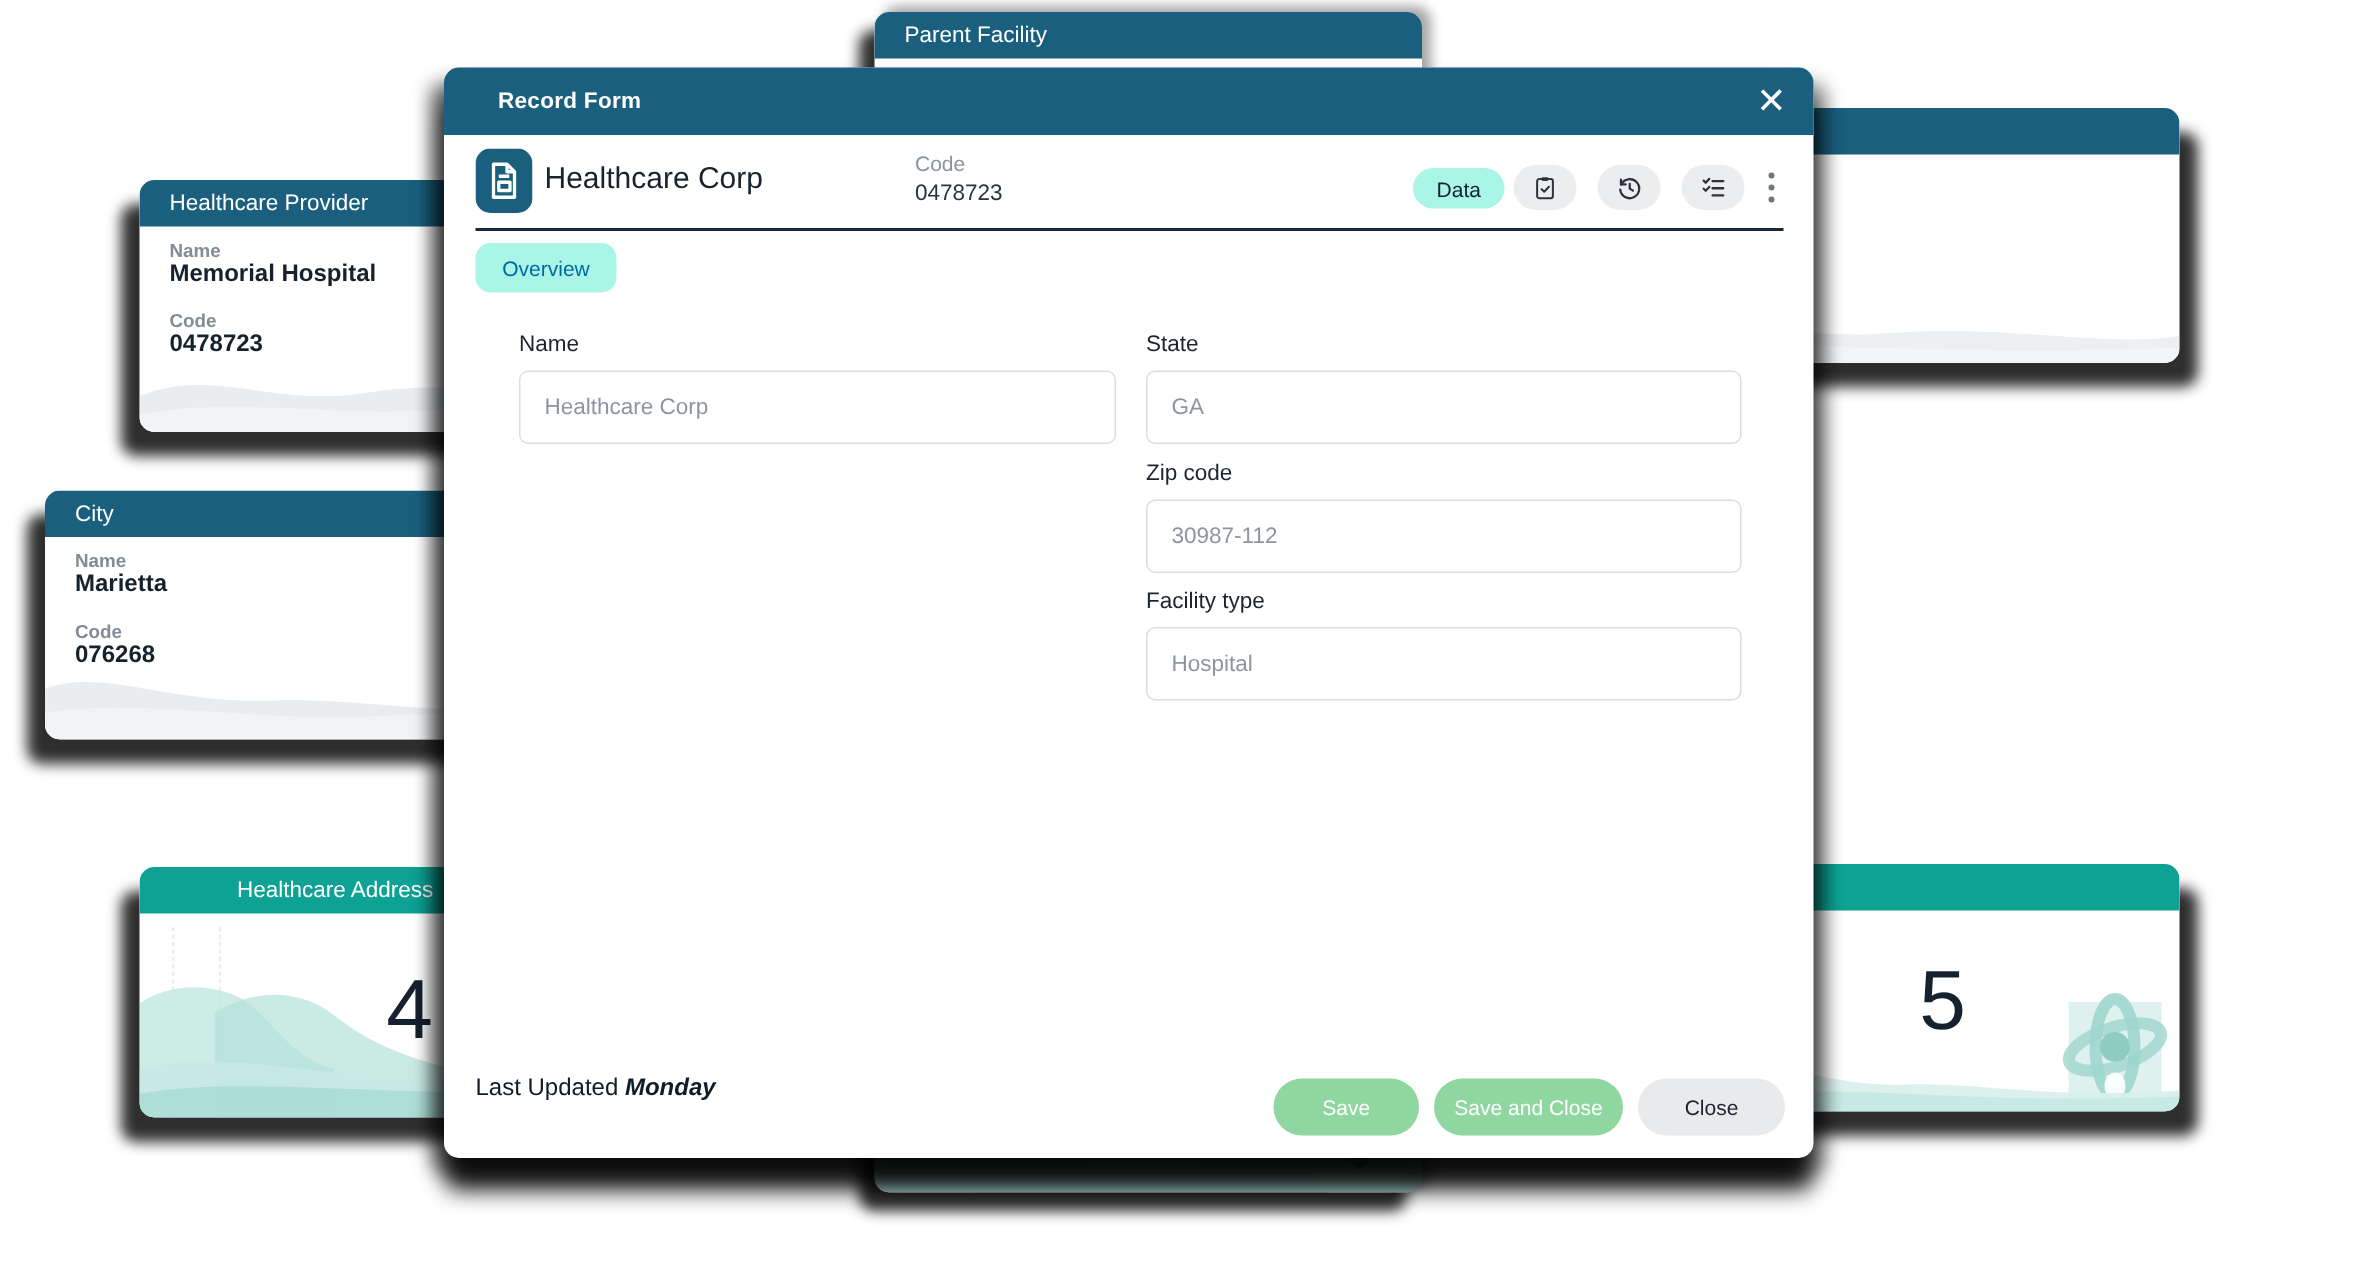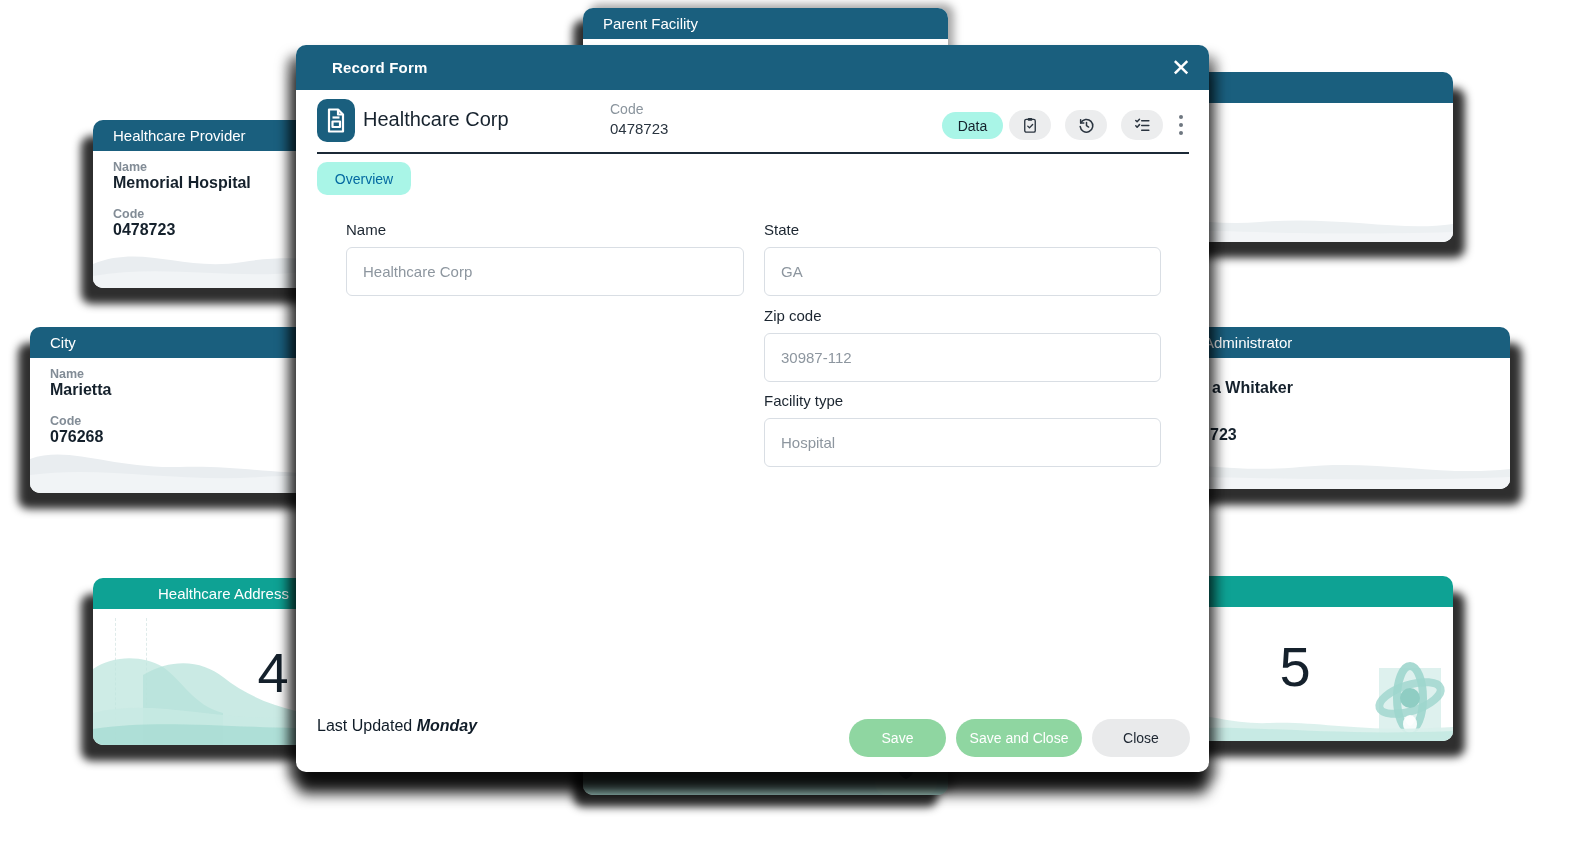--- a/index.html
+++ b/index.html
@@ -126,29 +126,20 @@
     <span class="card-label" style="top:40px;">Name</span>
     <span class="card-value" style="top:54px;">Marietta</span>
     <span class="card-label" style="top:87px;">Code</span>
     <span class="card-value" style="top:101px;">076268</span>
     <svg class="wave" width="352" height="52" viewBox="0 0 352 52" preserveAspectRatio="none">
       <path d="M0 18 C40 4 80 28 150 26 C220 24 260 38 352 30 L352 52 L0 52 Z" fill="#E9EDF0"></path>
       <path d="M0 34 C70 24 150 42 230 36 C290 32 330 42 352 38 L352 52 L0 52 Z" fill="#F1F4F6"></path>
     </svg>
   </div>
 
-  <div class="card shadow-right" id="card-administrator">
-    <div class="card-header">Administrator</div>
-    <span class="card-value" style="left:112px; top:52px;">a Whitaker</span>
-    <span class="card-value" style="left:110px; top:99px;">723</span>
-    <svg class="wave" width="410" height="46" viewBox="0 0 410 46" preserveAspectRatio="none">
-      <path d="M0 28 C60 10 120 32 200 24 C280 16 340 34 410 26 L410 46 L0 46 Z" fill="#EBEFF1"></path>
-      <path d="M0 38 C100 28 200 42 410 34 L410 46 L0 46 Z" fill="#F3F5F7"></path>
-    </svg>
-  </div>
 
   <div class="card shadow-left" id="card-services">
     <div class="card-header green">Healthcare Address</div>
     <i class="dotline" style="left:22px;"></i>
     <i class="dotline" style="left:53px;"></i>
     <span class="big-number" style="left:150px; top:62px; width:60px; text-align:center;">4</span>
     <svg class="wave" width="377" height="92" viewBox="0 0 377 92" preserveAspectRatio="none">
       <path d="M0 16 C20 2 50 2 70 14 C90 28 100 52 130 60 L130 92 L0 92 Z" fill="#BDE5DE" opacity=".75"></path>
       <path d="M50 22 C80 4 110 8 130 24 C160 48 200 62 260 66 L260 92 L50 92 Z" fill="#B3E1D9" opacity=".7"></path>
       <path d="M0 60 C60 44 130 70 200 64 C260 58 320 72 377 62 L377 92 L0 92 Z" fill="#C8EAE4" opacity=".8"></path>

